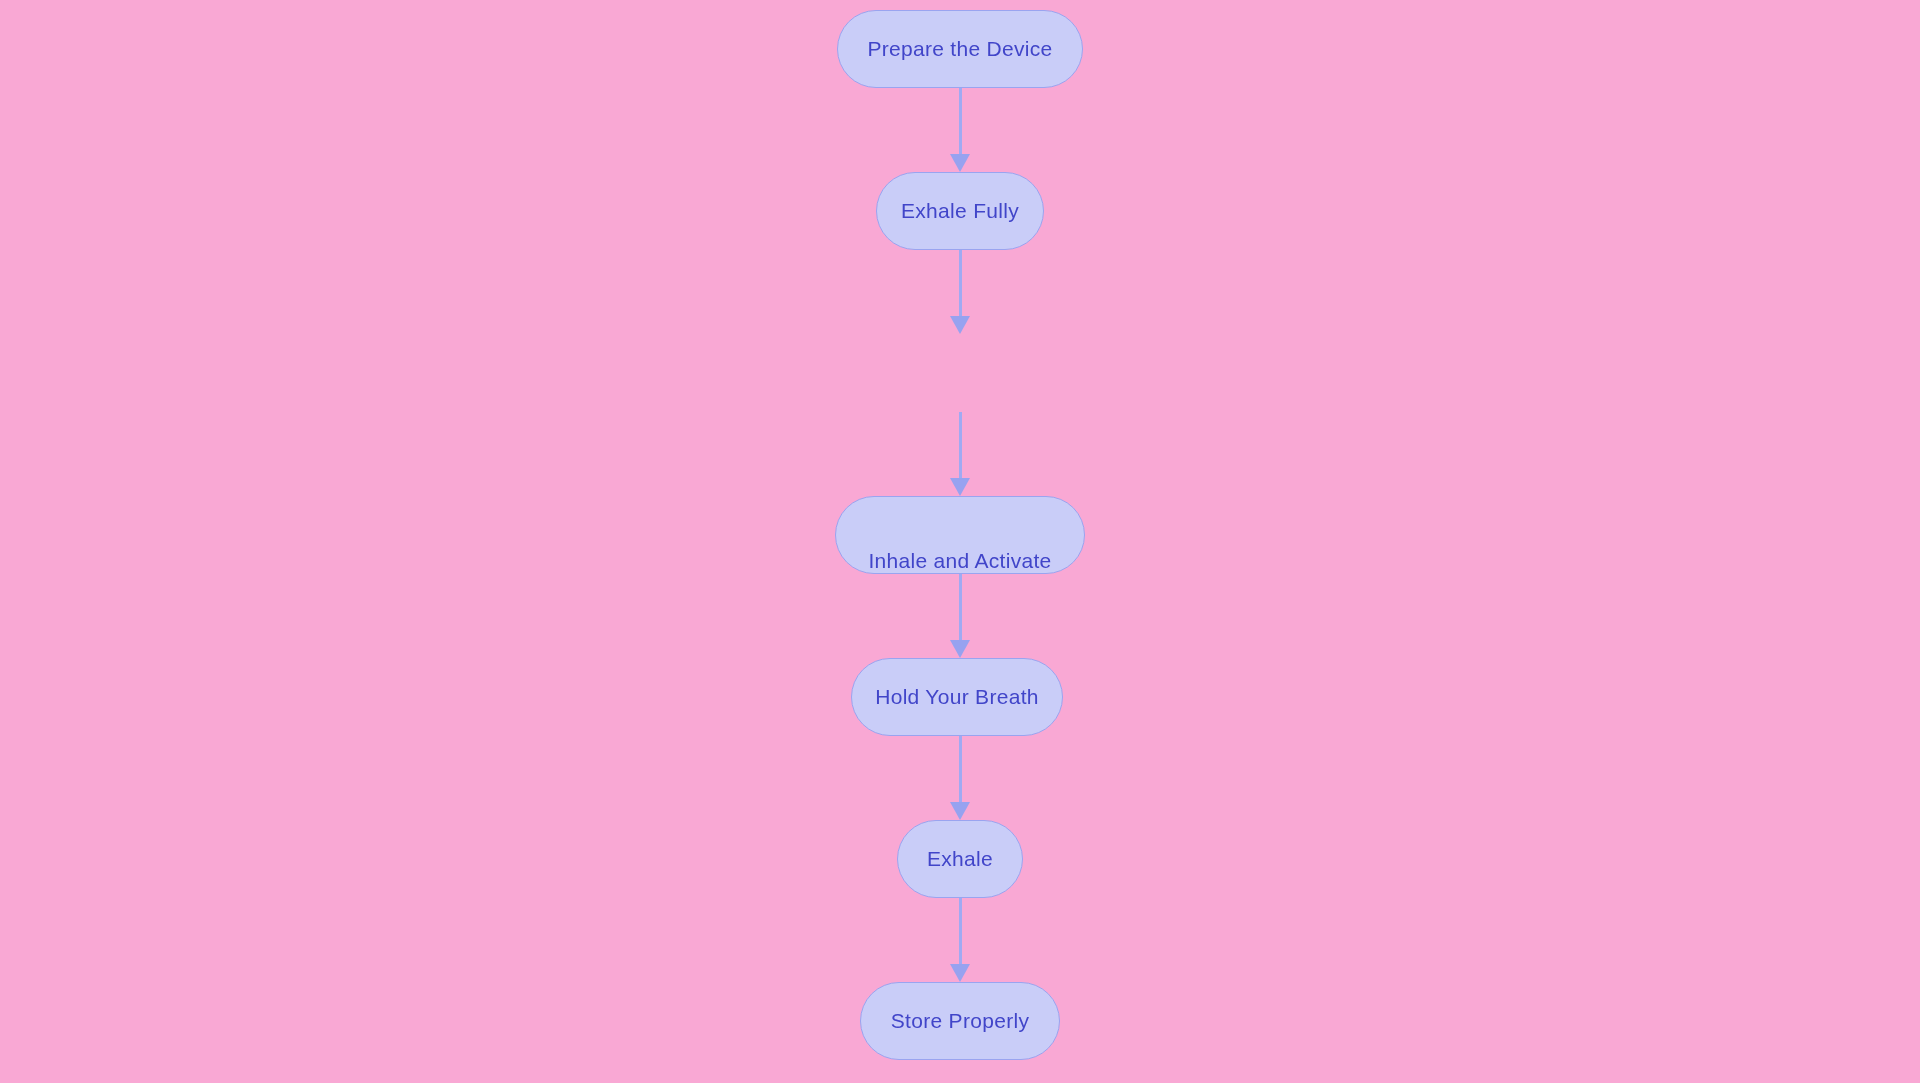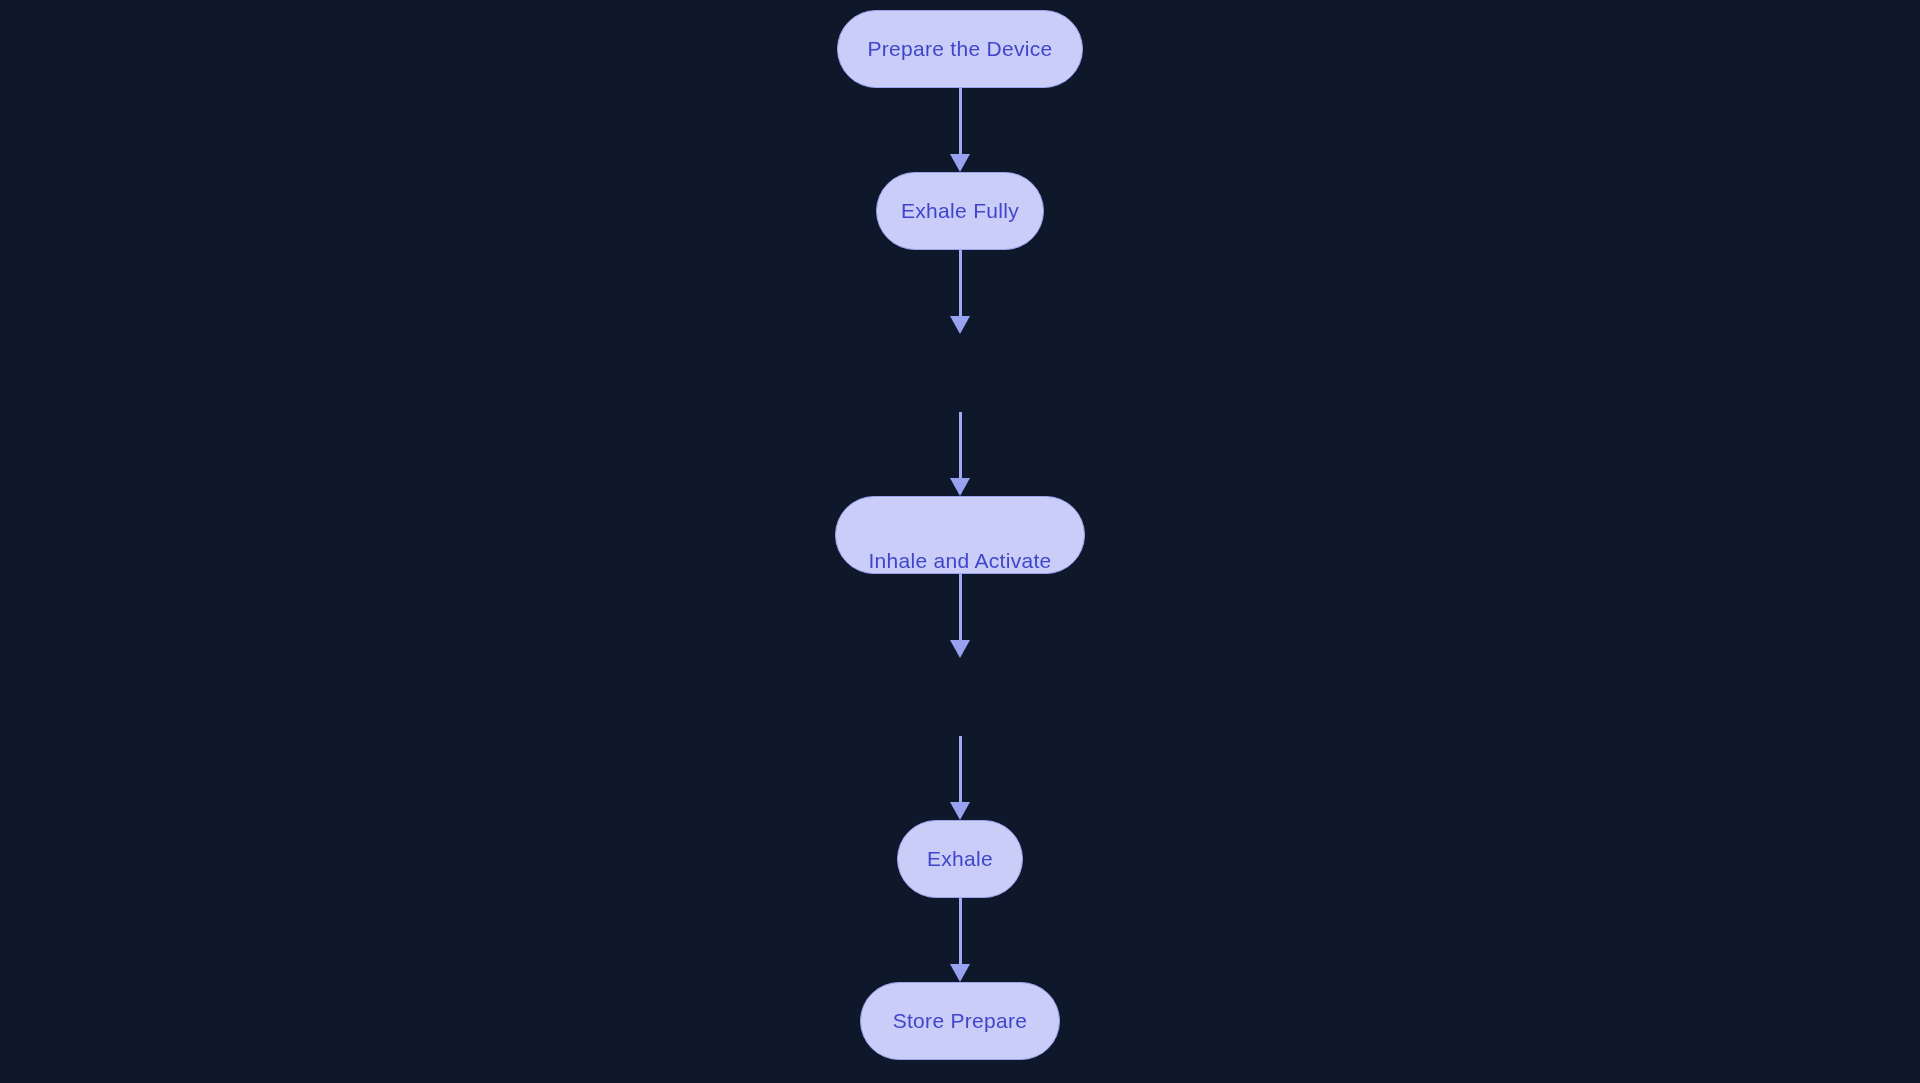--- a/index.html
+++ b/index.html
@@ -8,21 +8,21 @@
     background: #ffffff;
     width: 1920px;
     height: 1083px;
     overflow: hidden;
     font-family: "Liberation Sans", "DejaVu Sans", sans-serif;
   }
   .canvas {
     position: relative;
     width: 1920px;
     height: 1083px;
-    background: #0f172a;
+    background: #f9a8d4;
   }
   
   .node {
     position: absolute;
     height: 78px;
     box-sizing: border-box;
     background: #c9cdf8;
     border: 1.5px solid #9aa4f0;
     border-radius: 39px;
     display: flex;
@@ -82,24 +82,27 @@
   </div>
   <div class="arrow arrow-2"></div>
 
   <div class="arrow arrow-3"></div>
 
   <div class="node node-4">
     <span>Inhale and Activate</span>
   </div>
   <div class="arrow arrow-4"></div>
 
+  <div class="node node-5">
+    <span>Hold Your Breath</span>
+  </div>
   <div class="arrow arrow-5"></div>
 
   <div class="node node-6">
     <span>Exhale</span>
   </div>
   <div class="arrow arrow-6"></div>
 
   <div class="node node-7">
-    <span>Store Prepare</span>
+    <span>Store Properly</span>
   </div>
 
 </div>
 
 </body></html>

